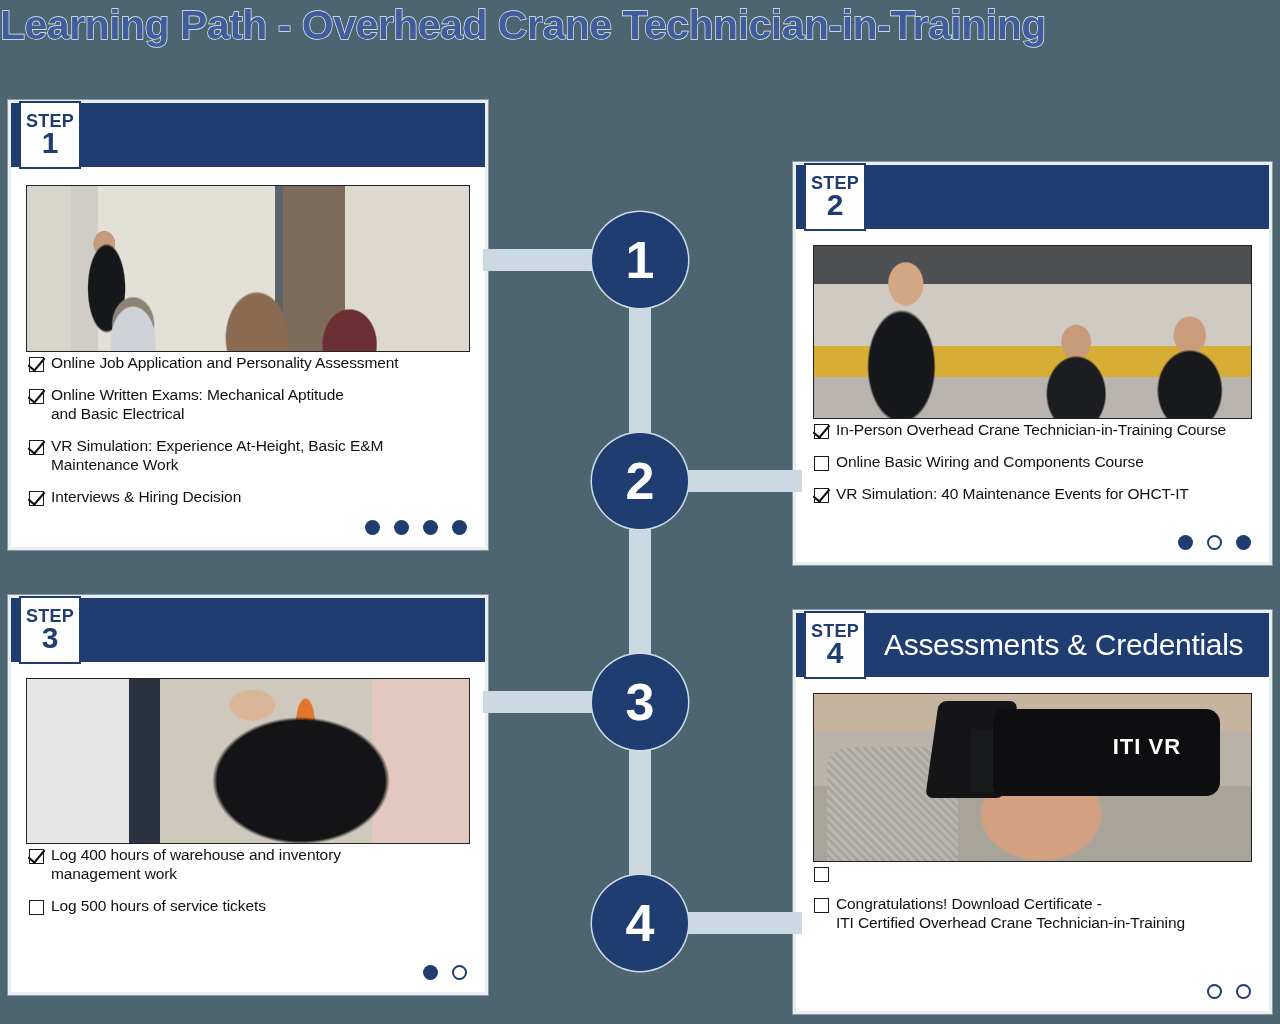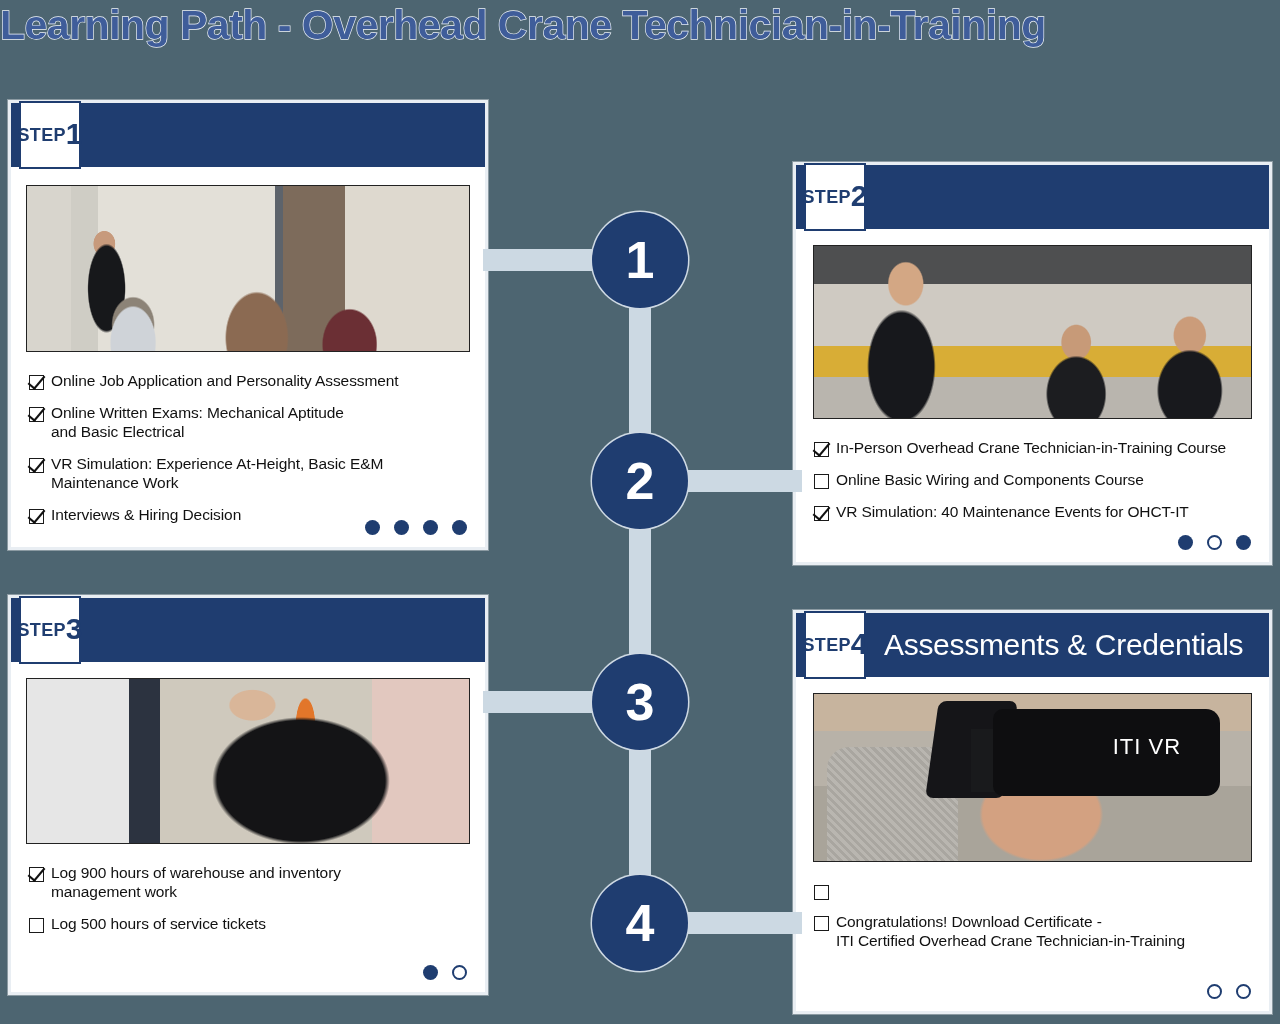--- a/index.html
+++ b/index.html
@@ -46,21 +46,21 @@
   .step-badge{
     background:#ffffff;
     border:2px solid #1f3d70;
     width:62px;
     margin-left:8px;
     margin-top:-2px;
     margin-bottom:-2px;
     height:68px;
     box-sizing:border-box;
     display:flex;
-    flex-direction:row;
+    flex-direction:column;
     align-items:center;
     justify-content:center;
     line-height:1;
     flex:0 0 auto;
   }
   .step-word{
     color:#1f3d70;
     font-size:18px;
     font-weight:bold;
     letter-spacing:0.3px;
@@ -139,29 +139,29 @@
     position:absolute;left:41%;top:9%;width:52%;height:52%;
     background:#0e0e10;border-radius:10px 14px 14px 10px;
     box-shadow:-34px 8px 0 -12px #191a1c;
   }
   .ph-vr .strap{
     position:absolute;left:27%;top:4%;width:18%;height:58%;
     background:#151518;border-radius:8px;transform:skewX(-8deg);
   }
   .ph-vr .vrlogo{
     position:absolute;right:16%;top:24%;
-    color:#fff;font-size:22px;font-weight:normal;letter-spacing:1px;
+    color:#fff;font-size:22px;font-weight:bold;letter-spacing:1px;
   }
   .ph-vr .chair{
     position:absolute;left:3%;top:32%;width:30%;height:68%;
     background:repeating-linear-gradient(45deg,#b9b6b0 0 3px,#a9a6a0 3px 6px);
     border-radius:22px 10px 0 0;
   }
   
-  .checklist{padding:20px 0 0 18px;}
+  .checklist{padding:2px 0 0 18px;}
   .check-item{
     display:flex;
     align-items:flex-start;
     margin-bottom:13px;
   }
   .cbox{
     flex:0 0 auto;
     width:15px;height:15px;
     border:1.6px solid #1a1a1a;
     margin-top:3px;
@@ -304,21 +304,21 @@
       <div class="step-word">STEP</div>
       <div class="step-num">3</div>
     </div>
   </div>
   <div class="photo">
     <div class="ph-toolcase"></div>
   </div>
   <div class="checklist">
     <div class="check-item">
       <span class="cbox checked"></span>
-      <span class="check-text">Log 900 hours of warehouse and inventory
+      <span class="check-text">Log 400 hours of warehouse and inventory
 management work</span>
     </div>
     <div class="check-item">
       <span class="cbox"></span>
       <span class="check-text">Log 500 hours of service tickets</span>
     </div>
   </div>
   <div class="dots">
     <span class="dot filled"></span>
     <span class="dot hollow"></span>

